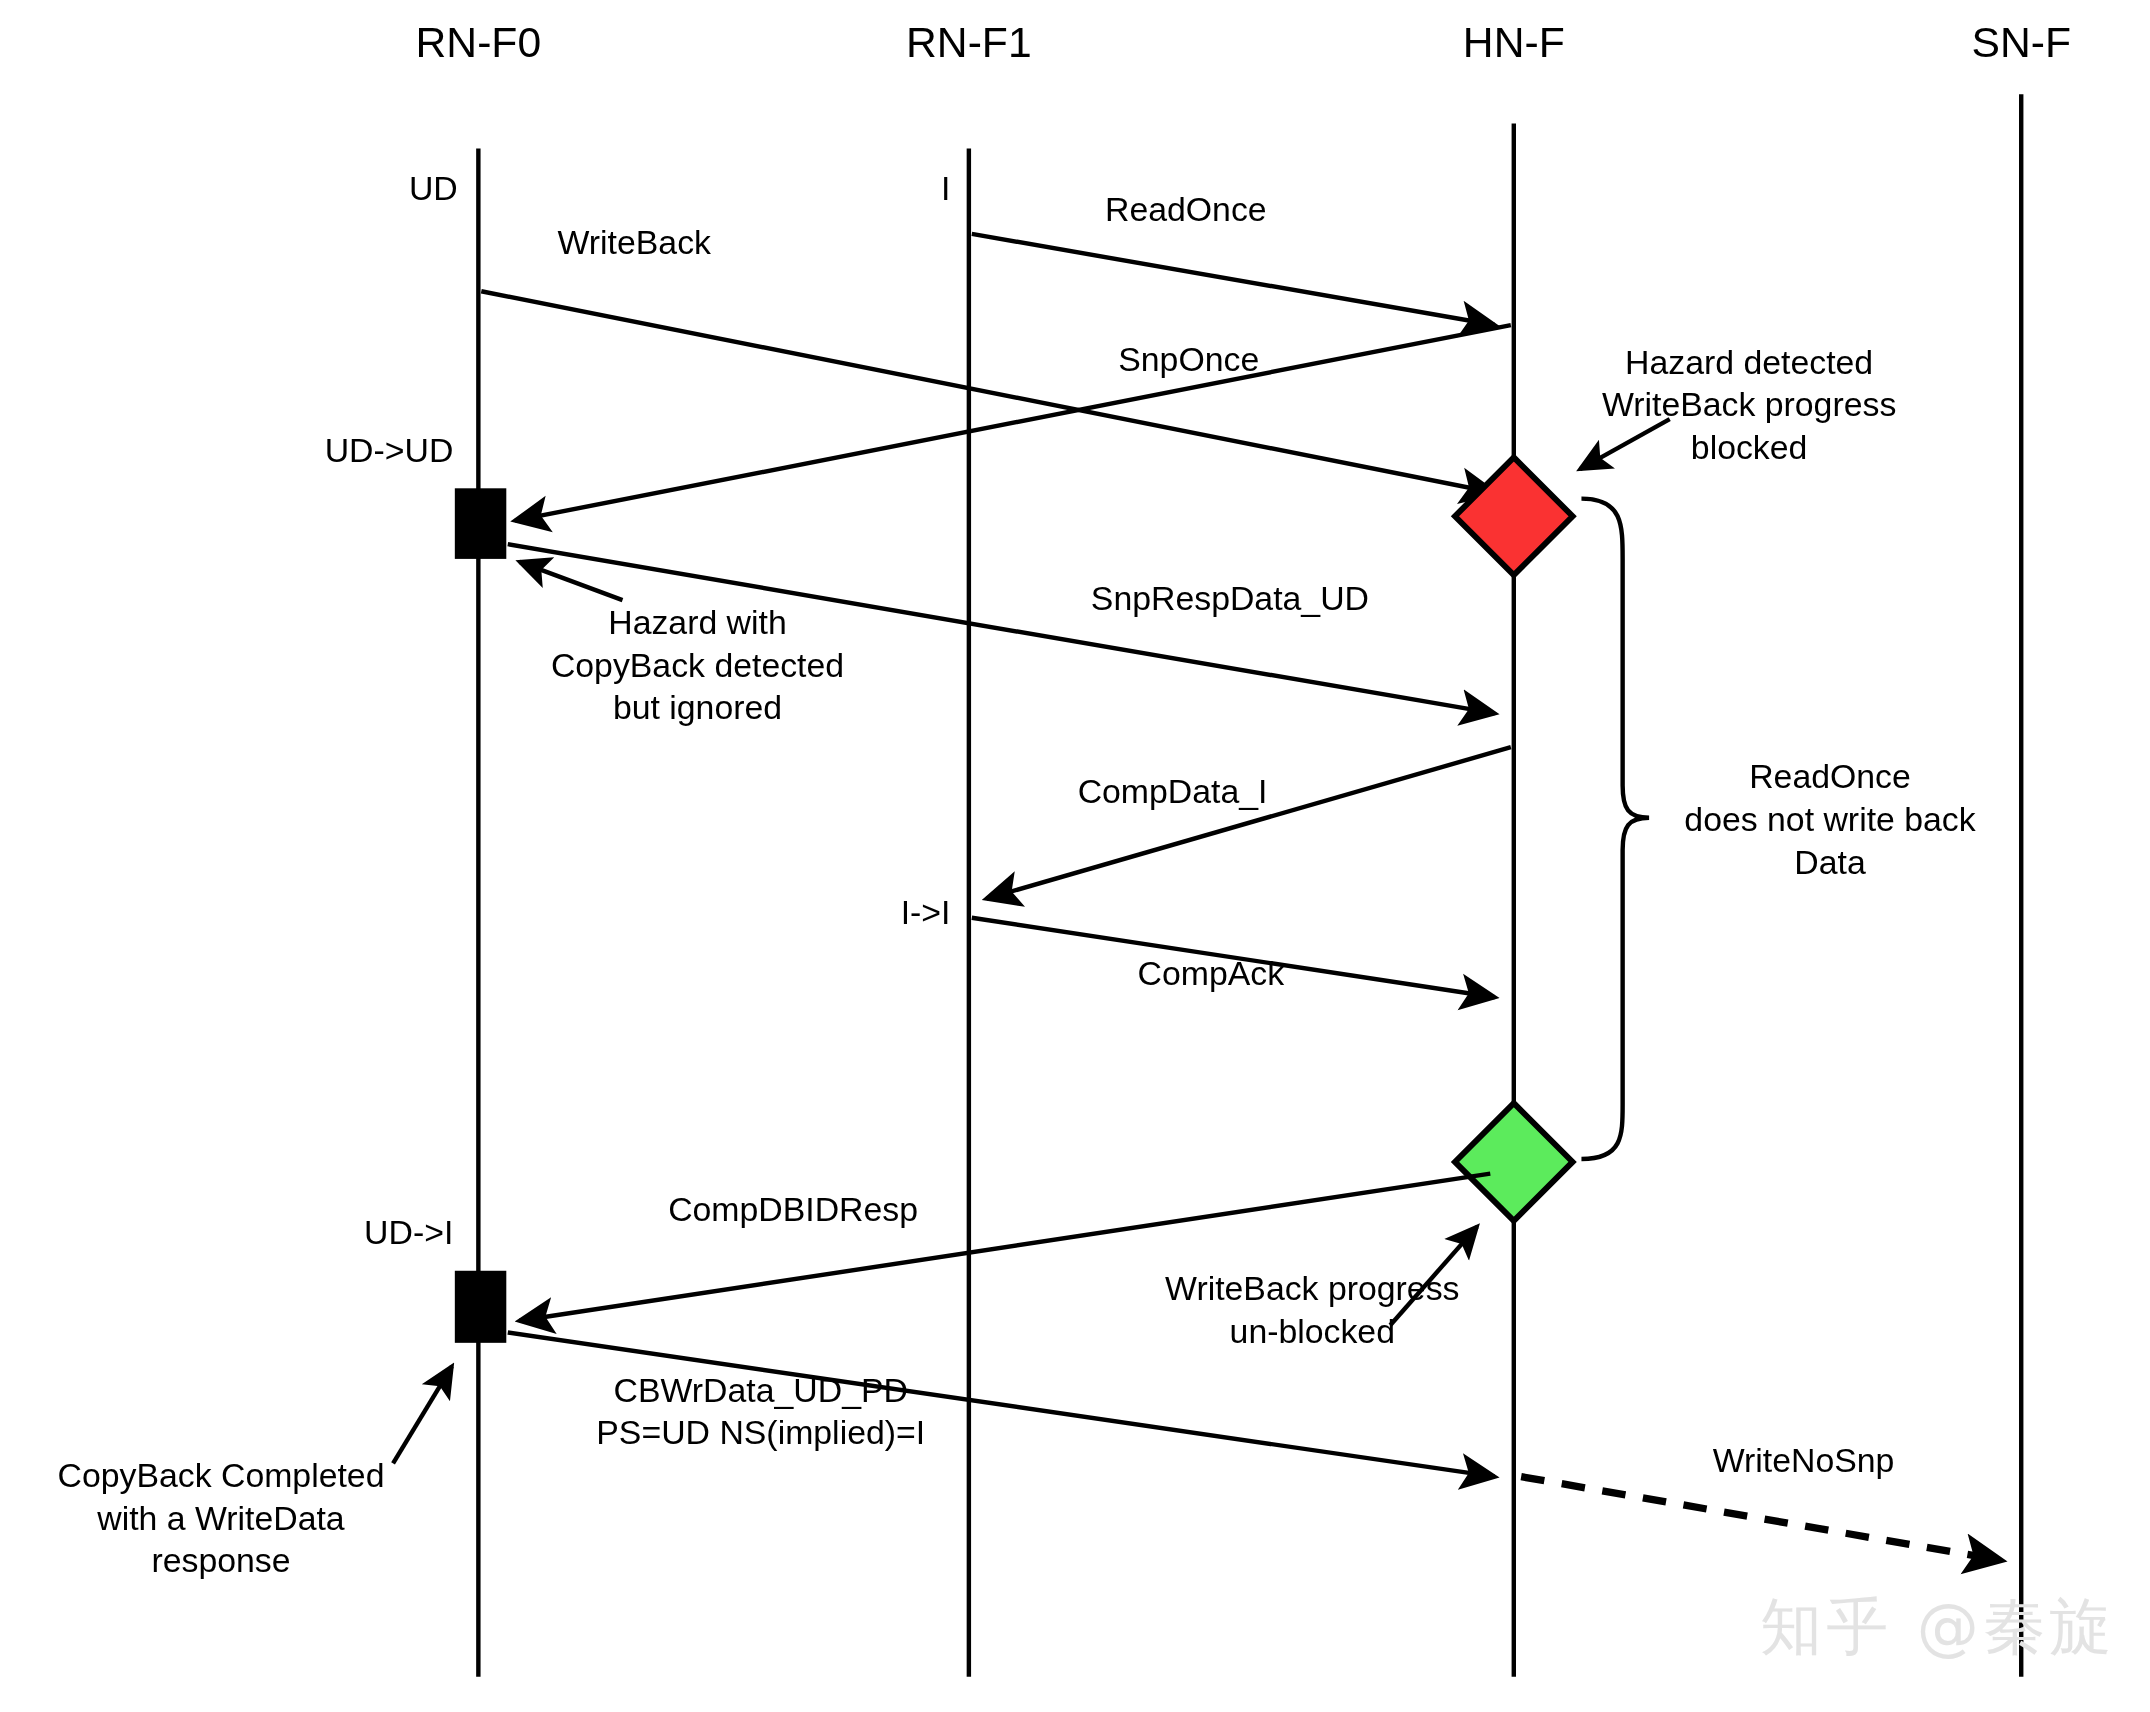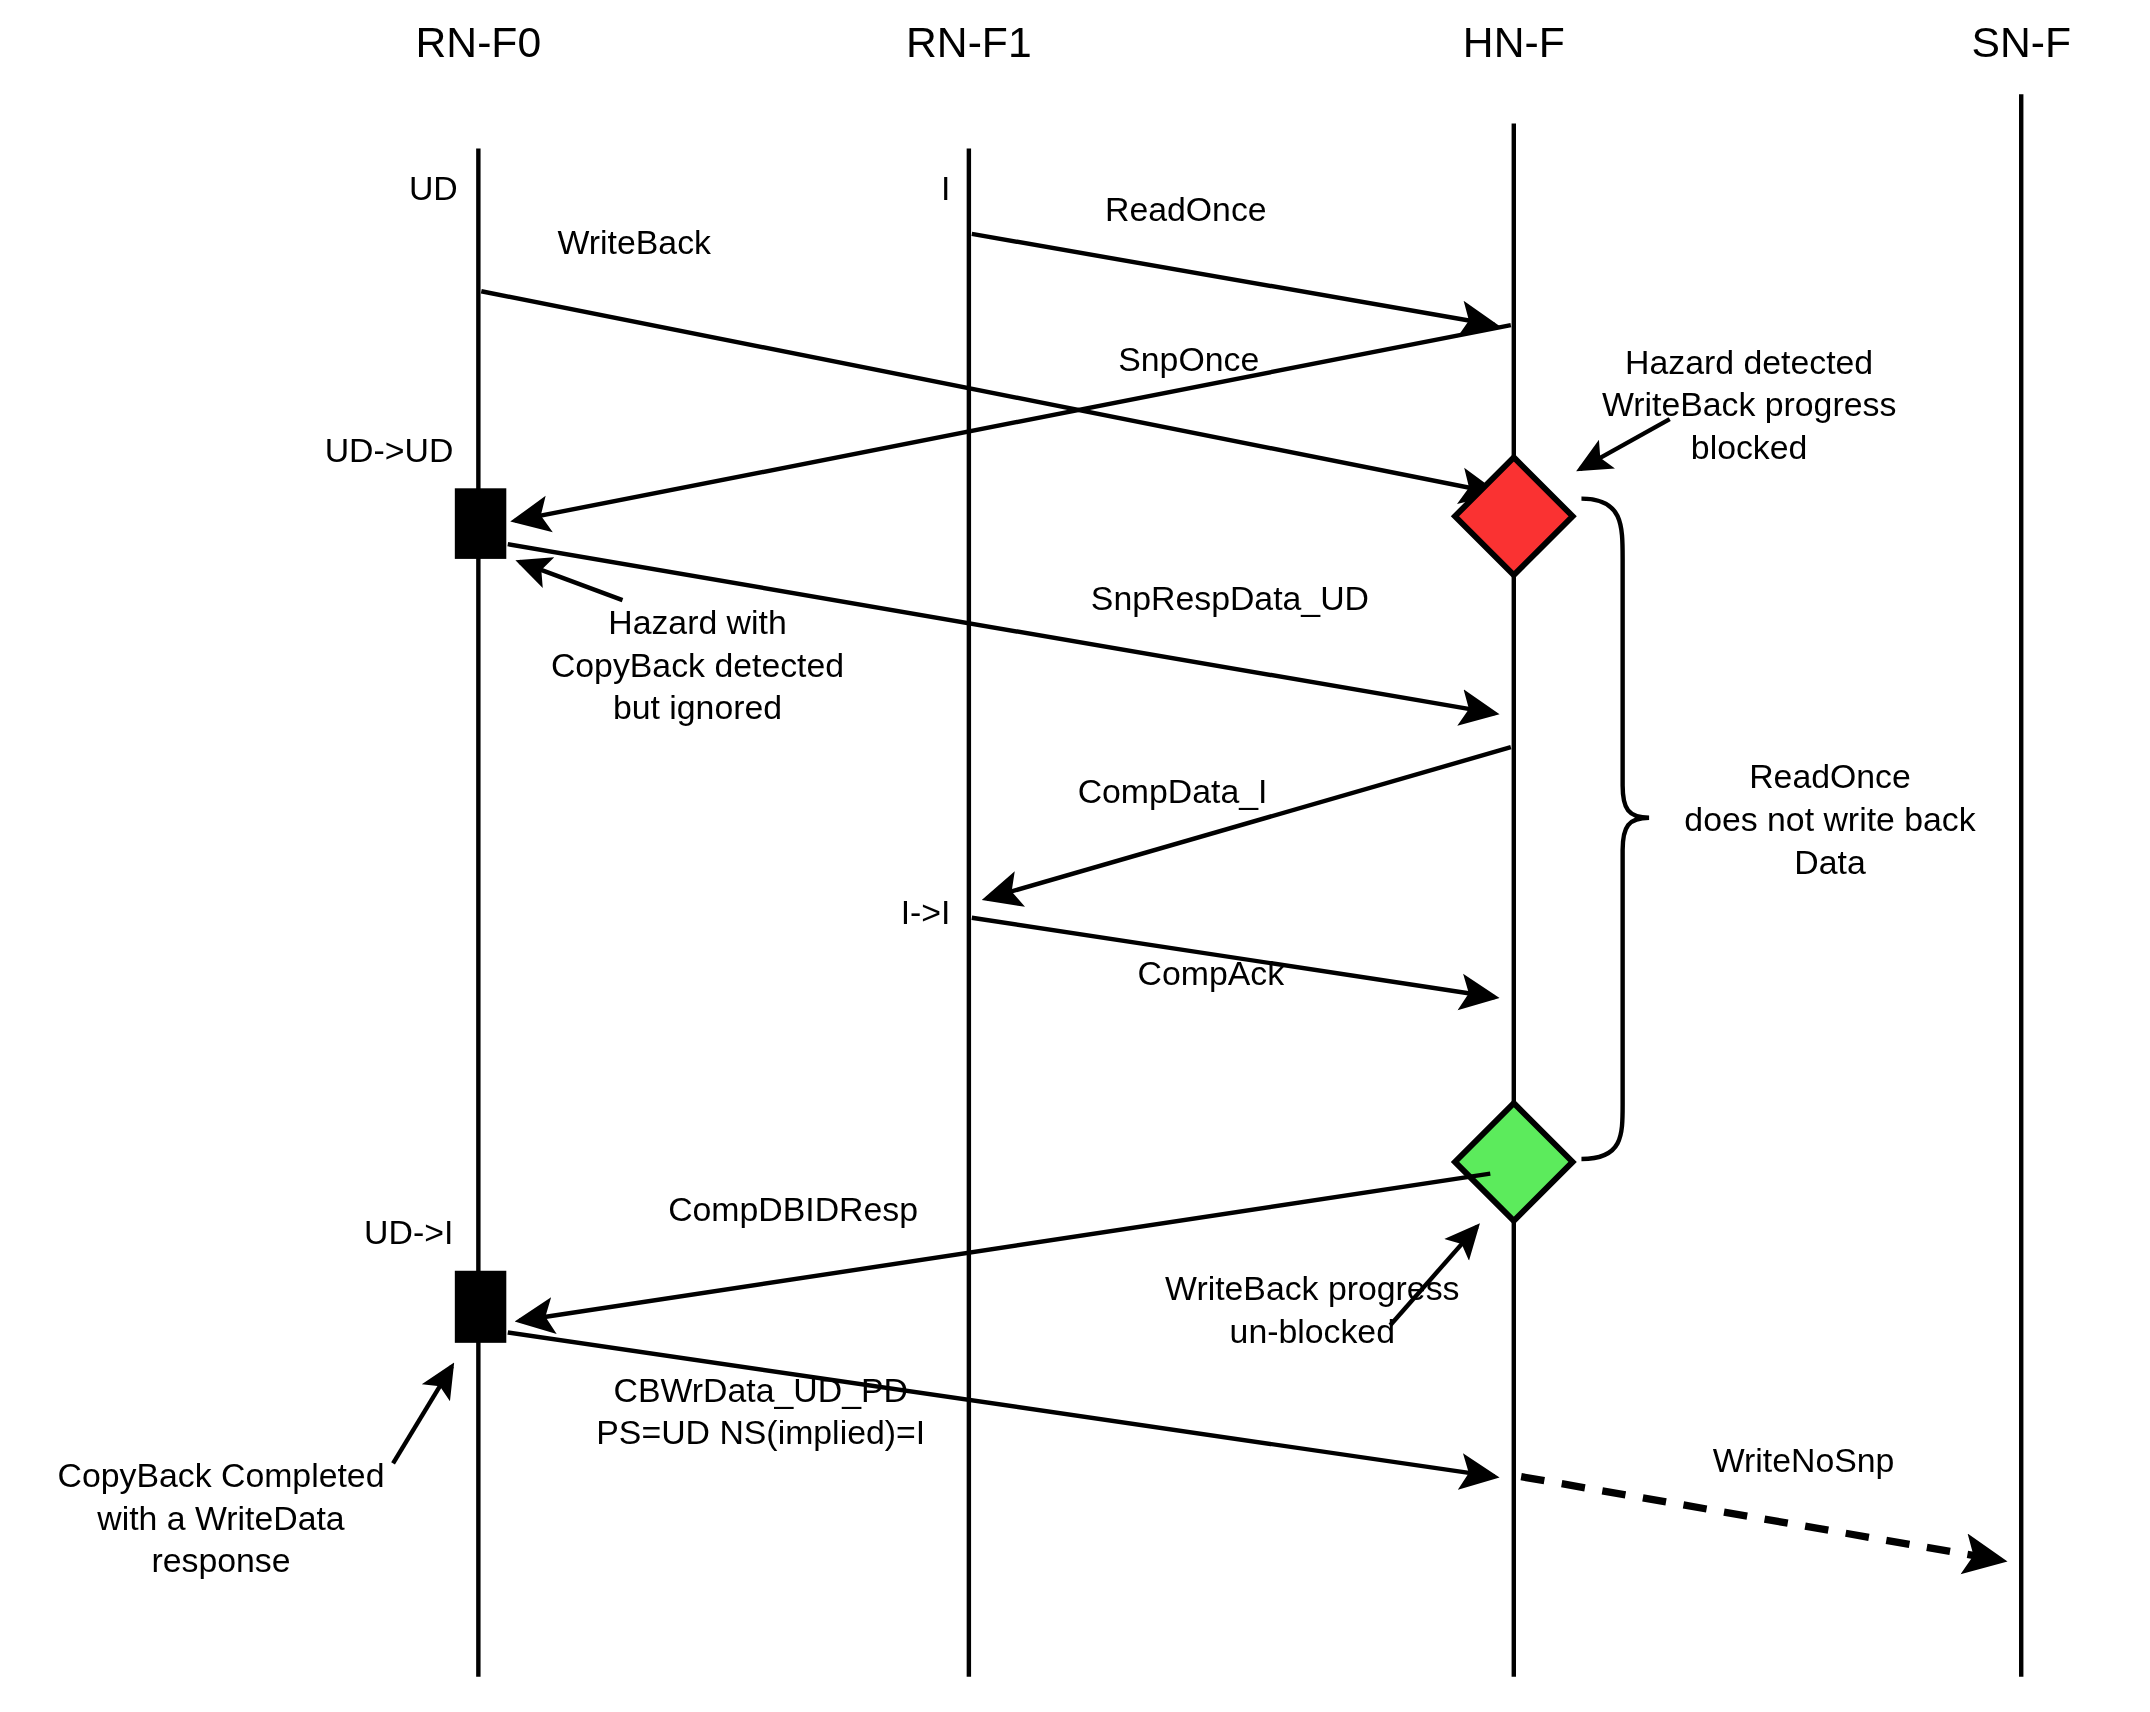--- a/index.html
+++ b/index.html
@@ -190,15 +190,16 @@
     <line class="pointer-line" x1="534" y1="1990" x2="614" y2="1858" marker-end="url(#arrowfill-note)"></line>
     <text class="note-text" x="300" y="2022">CopyBack Completed</text>
     <text class="note-text" x="300" y="2080">with a WriteData</text>
     <text class="note-text" x="300" y="2138">response</text>
 
     <text class="msg-label" x="2452" y="2002">WriteNoSnp</text>
     <line class="msg-line-dashed" x1="2068" y1="2008" x2="2722" y2="2122" marker-end="url(#arrowfill-sm)"></line>
 
   </svg>
 
+  <div class="watermark">知乎 @秦旋</div>
 
 </div>
 
 
 </body></html>

